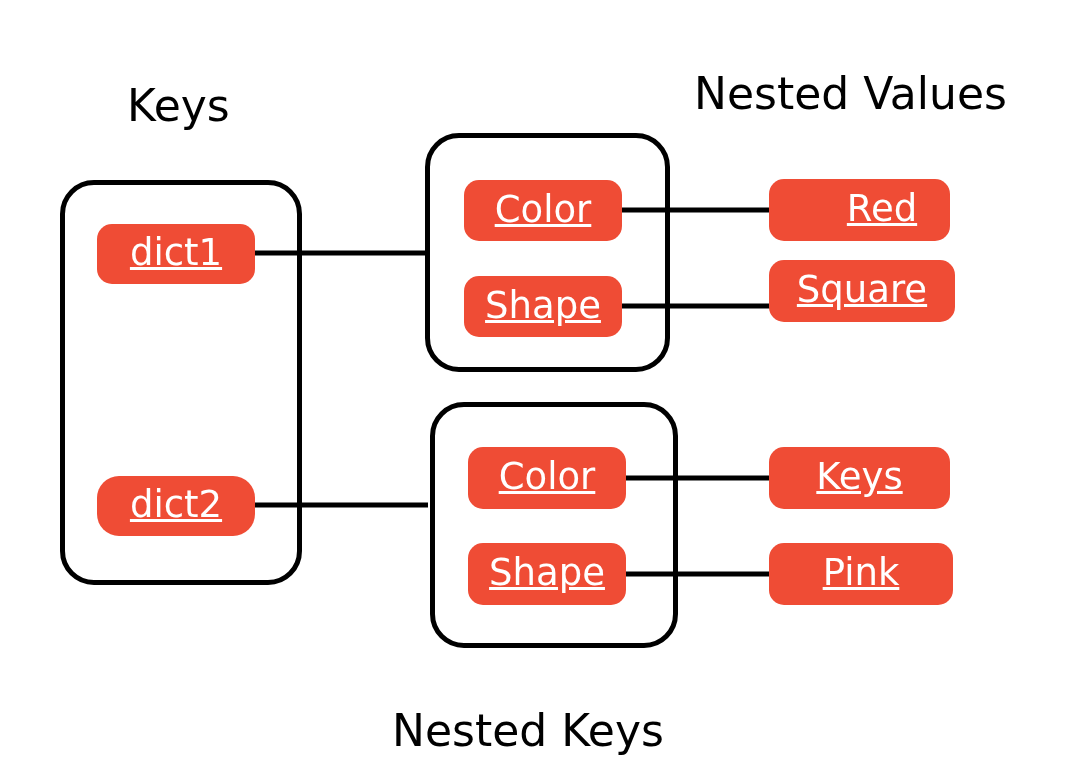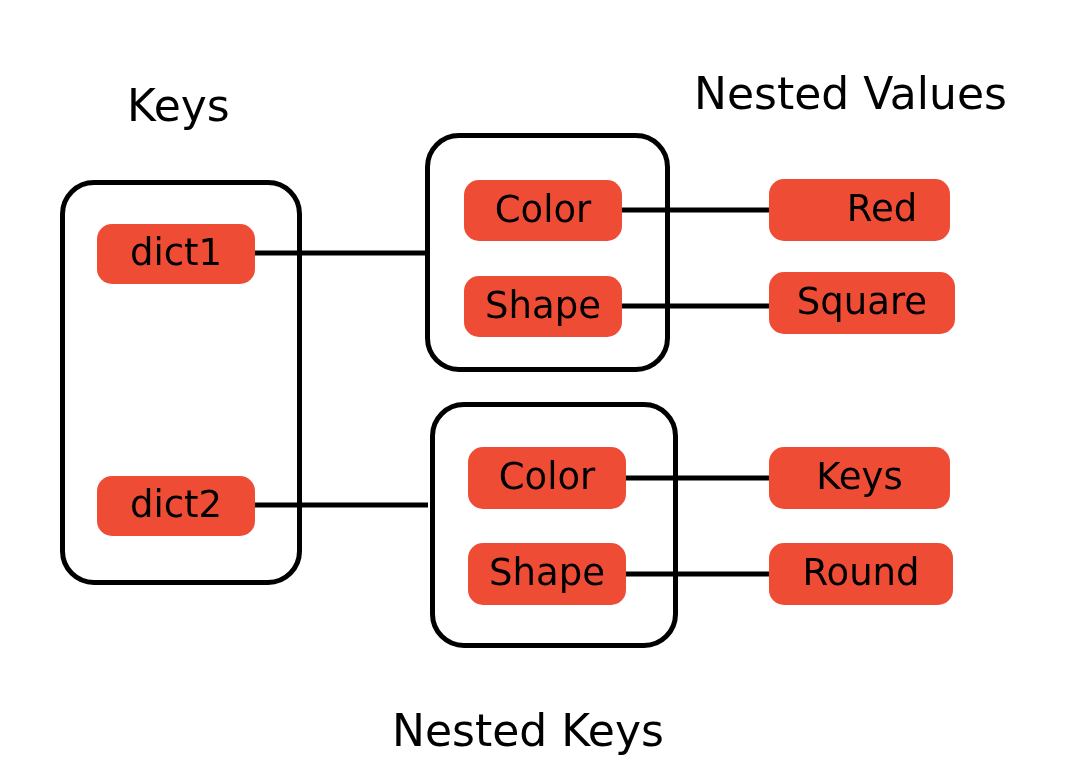--- a/index.html
+++ b/index.html
@@ -33,29 +33,30 @@
     border-radius: 34px;
     background: transparent;
     box-sizing: border-box;
   }
   .pill {
     position: absolute;
     display: flex;
     align-items: center;
     justify-content: center;
     background: #ef4c35;
-    color: #000000;
+    color: #ffffff;
     border-radius: 15px;
     box-sizing: border-box;
     font-family: "DejaVu Sans", sans-serif;
     font-size: 37px;
     line-height: 1;
     letter-spacing: 0px;
     white-space: nowrap;
     padding-bottom: 3px;
+    text-decoration: underline;
   }
   .section-title {
     position: absolute;
     color: #000000;
     font-family: "DejaVu Sans", sans-serif;
     font-size: 44px;
     line-height: 1;
     white-space: nowrap;
   }
 </style>
@@ -88,31 +89,31 @@
   <div class="group-box" style="left:430px; top:402px; width:248px; height:246px;"></div>
 
   <div class="section-title" style="left:127px; top:84px;">Keys</div>
 
   <div class="section-title" style="left:694px; top:72px;">Nested Values</div>
 
   <div class="section-title" style="left:392px; top:709px;">Nested Keys</div>
 
   <div class="pill" style="left:97px; top:224px; width:158px; height:60px;">dict1</div>
 
-  <div class="pill" style="left:97px; top:476px; width:158px; height:60px;">dict2</div>
+  <div class="pill" style="left:97px; top:476px; width:158px; height:60px;border-radius:22px;">dict2</div>
 
   <div class="pill" style="left:464px; top:180px; width:158px; height:61px;">Color</div>
 
   <div class="pill" style="left:464px; top:276px; width:158px; height:61px;">Shape</div>
 
   <div class="pill" style="left:468px; top:447px; width:158px; height:62px;">Color</div>
 
   <div class="pill" style="left:468px; top:543px; width:158px; height:62px;">Shape</div>
 
   <div class="pill" style="left:769px; top:179px; width:181px; height:62px;padding-left:45px;">Red</div>
 
-  <div class="pill" style="left:769px; top:272px; width:186px; height:62px;">Square</div>
+  <div class="pill" style="left:769px; top:260px; width:186px; height:62px;">Square</div>
 
   <div class="pill" style="left:769px; top:447px; width:181px; height:62px;">Keys</div>
 
-  <div class="pill" style="left:769px; top:543px; width:184px; height:62px;">Round</div>
+  <div class="pill" style="left:769px; top:543px; width:184px; height:62px;">Pink</div>
 
 </div>
 
 </body></html>

